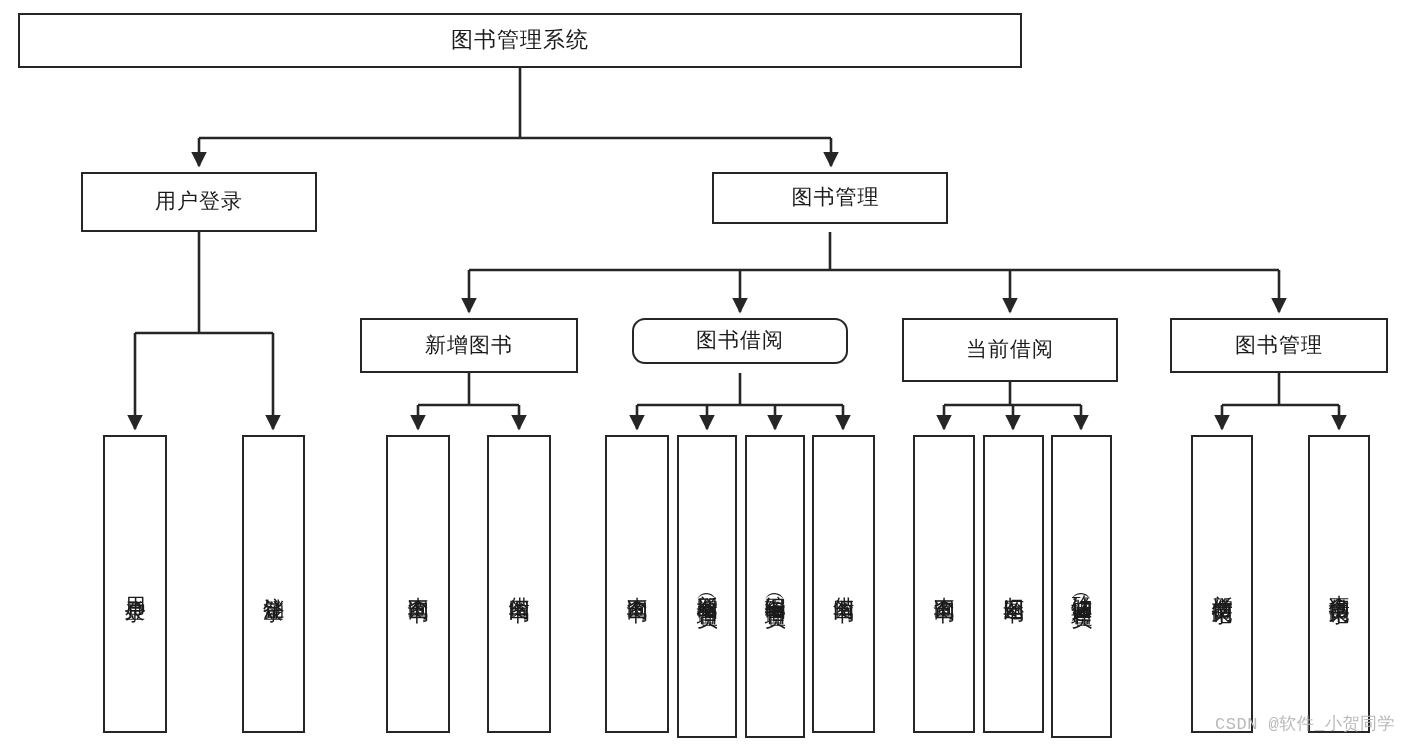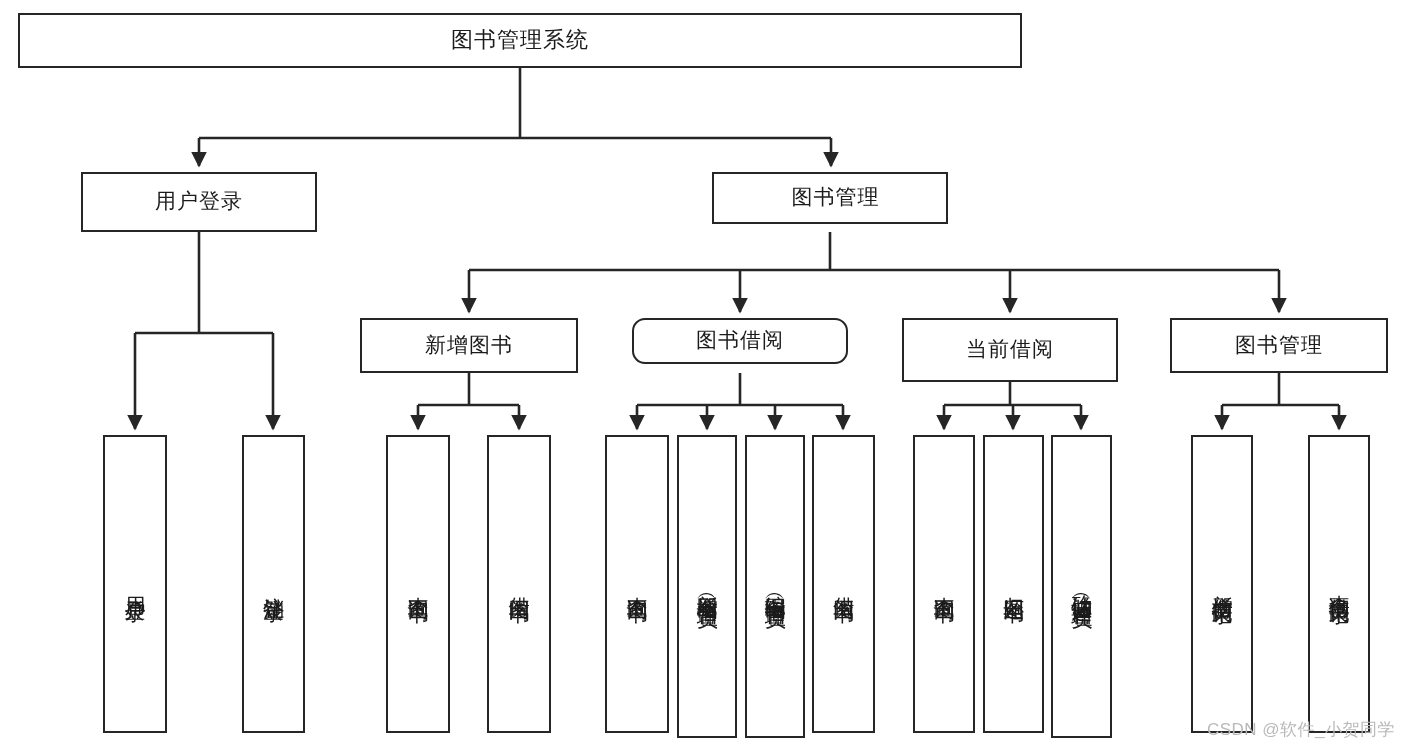--- a/index.html
+++ b/index.html
@@ -56,27 +56,27 @@
     justify-content: center;
   }
   .node.vertical .vlabel {
     writing-mode: vertical-rl;
     text-orientation: upright;
     white-space: nowrap;
   }
   #watermark {
     position: absolute;
     right: 10px;
-    bottom: 6px;
+    bottom: 12px;
     font-size: 17px;
     color: #b9b9b9;
     letter-spacing: 0.5px;
     z-index: 5;
     white-space: nowrap;
-    font-family: Liberation Sans, sans-serif;
+    font-family: Liberation Mono, monospace;
   }
 </style>
 </head>
 <body>
 
 <div id="diagram-root">
 
   <svg id="diagram-svg" viewBox="0 0 1405 747" xmlns="http://www.w3.org/2000/svg">
     <defs>
       <marker id="arrow" viewBox="0 0 10 10" refX="9" refY="5" markerWidth="6" markerHeight="6" orient="auto-start-reverse">

